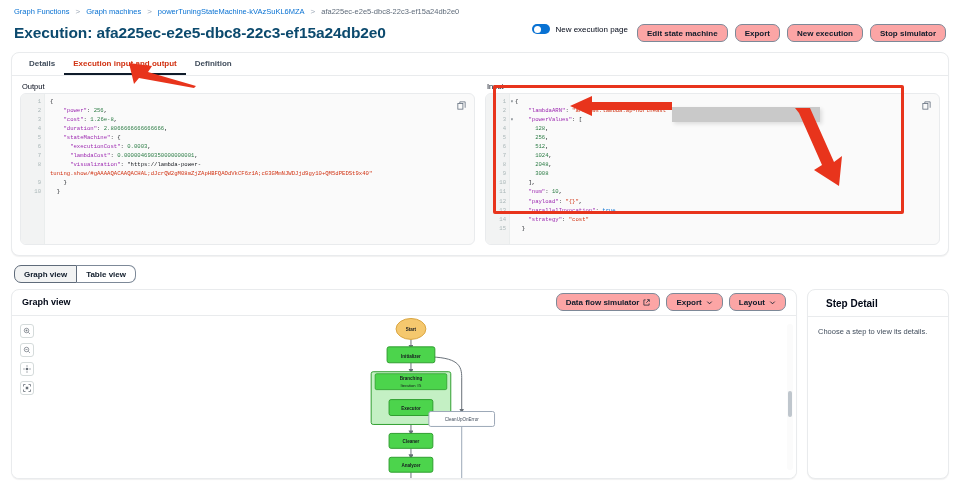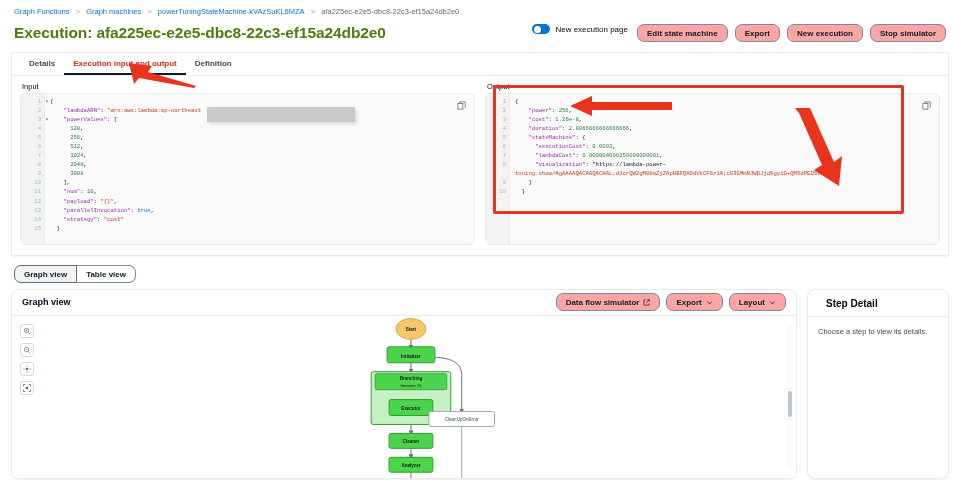--- a/index.html
+++ b/index.html
@@ -24,21 +24,21 @@
   .breadcrumb .crumb.current { color: #5f6b7a; cursor: default; }
   .breadcrumb .sep { color: #9ba7b6; margin: 0 6px; font-size: 8px; }
 
   
   .page-head {
     display: flex; align-items: center; justify-content: space-between;
     padding: 0 14px 0 14px;
     height: 30px;
   }
   .page-title {
-    font-size: 15.5px; font-weight: bold; color: #4d7c0f;
+    font-size: 15.5px; font-weight: bold; color: #0c4a6e;
     letter-spacing: -0.1px; white-space: nowrap;
   }
   .head-actions { display: flex; align-items: flex-start; gap: 7px; }
   .toggle-wrap { display: flex; align-items: center; gap: 5px; margin-right: 2px; }
   .toggle {
     width: 18px; height: 10px; border-radius: 5px; background: #0972d3;
     position: relative; flex: 0 0 auto; cursor: pointer;
   }
   .toggle::after {
     content: ""; position: absolute; left: 1.5px; top: 1.5px;
@@ -53,21 +53,21 @@
     display: inline-flex; align-items: center; justify-content: center;
     white-space: nowrap; cursor: pointer;
     font-family: "Liberation Sans", sans-serif;
   }
 
   
   .card {
     margin: 4px 11px 0 11px;
     background: #ffffff;
     border: 1px solid #e9ebed;
-    border-radius: 2px;
+    border-radius: 8px;
     box-shadow: 0 1px 1px rgba(0,7,22,0.06);
   }
 
   
   .tabs {
     display: flex; align-items: flex-end;
     border-bottom: 1px solid #e9ebed;
     padding: 0 8px; height: 23px;
   }
   .tab {
@@ -233,20 +233,44 @@
   </div>
 
   <div class="card">
     <div class="tabs">
       <div class="tab">Details</div>
       <div class="tab active">Execution input and output</div>
       <div class="tab">Definition</div>
     </div>
 
     <div class="io-row">
+
+      <div class="io-col">
+        <div class="io-label">Output</div>
+        <div class="code-box right">
+          <div class="gutter"></div>
+          <div class="copy-btn">
+            <svg width="9" height="9" viewBox="0 0 16 16">
+                <rect x="1.5" y="4.5" width="9" height="10" fill="none" stroke="#5f6b7a" stroke-width="1.4"></rect>
+                <path d="M5 4V1.5h9.5V12" fill="none" stroke="#5f6b7a" stroke-width="1.4"></path>
+              </svg>
+          </div>
+          <pre class="code code-scroll" id="output-code"><span class="ln">1</span><span class="fold"></span>{
+<span class="ln">2</span><span class="fold"></span>    <span class="k">"power"</span>: <span class="n">256</span>,
+<span class="ln">3</span><span class="fold"></span>    <span class="k">"cost"</span>: <span class="n">1.26e-8</span>,
+<span class="ln">4</span><span class="fold"></span>    <span class="k">"duration"</span>: <span class="n">2.8066666666666666</span>,
+<span class="ln">5</span><span class="fold"></span>    <span class="k">"stateMachine"</span>: {
+<span class="ln">6</span><span class="fold"></span>      <span class="k">"executionCost"</span>: <span class="n">0.0003</span>,
+<span class="ln">7</span><span class="fold"></span>      <span class="k">"lambdaCost"</span>: <span class="n">0.000004690350000000001</span>,
+<span class="ln">8</span><span class="fold"></span>      <span class="k">"visualization"</span>: "https://lambda-power-
+<span class="ln"></span><span class="fold"></span><span class="s">tuning.show/#gAAAAQACAAQACHAL;dJcrQW2gM08mZjZApHBFQAOdVkCF6z1A;cG3GMmNJWDJjd9gy10+QM5dPEDSt9x40"</span>
+<span class="ln">9</span><span class="fold"></span>    }
+<span class="ln">10</span><span class="fold"></span>  }</pre>
+        </div>
+      </div>
 
       <div class="io-col">
         <div class="io-label">Input</div>
         <div class="code-box">
           <div class="gutter"></div>
           <div class="copy-btn">
             <svg width="9" height="9" viewBox="0 0 16 16">
                 <rect x="1.5" y="4.5" width="9" height="10" fill="none" stroke="#5f6b7a" stroke-width="1.4"></rect>
                 <path d="M5 4V1.5h9.5V12" fill="none" stroke="#5f6b7a" stroke-width="1.4"></path>
               </svg>
@@ -262,44 +286,20 @@
 <span class="ln">9</span><span class="fold"></span>      <span class="n">3008</span>
 <span class="ln">10</span><span class="fold"></span>    ],
 <span class="ln">11</span><span class="fold"></span>    <span class="k">"num"</span>: <span class="n">10</span>,
 <span class="ln">12</span><span class="fold"></span>    <span class="k">"payload"</span>: <span class="s">"{}"</span>,
 <span class="ln">13</span><span class="fold"></span>    <span class="k">"parallelInvocation"</span>: <span class="b">true</span>,
 <span class="ln">14</span><span class="fold"></span>    <span class="k">"strategy"</span>: <span class="s">"cost"</span>
 <span class="ln">15</span><span class="fold"></span>  }</pre>
           <div class="redaction"></div>
         </div>
       </div>
-
-      <div class="io-col">
-        <div class="io-label">Output</div>
-        <div class="code-box right">
-          <div class="gutter"></div>
-          <div class="copy-btn">
-            <svg width="9" height="9" viewBox="0 0 16 16">
-                <rect x="1.5" y="4.5" width="9" height="10" fill="none" stroke="#5f6b7a" stroke-width="1.4"></rect>
-                <path d="M5 4V1.5h9.5V12" fill="none" stroke="#5f6b7a" stroke-width="1.4"></path>
-              </svg>
-          </div>
-          <pre class="code code-scroll" id="output-code"><span class="ln">1</span><span class="fold"></span>{
-<span class="ln">2</span><span class="fold"></span>    <span class="k">"power"</span>: <span class="n">256</span>,
-<span class="ln">3</span><span class="fold"></span>    <span class="k">"cost"</span>: <span class="n">1.26e-8</span>,
-<span class="ln">4</span><span class="fold"></span>    <span class="k">"duration"</span>: <span class="n">2.8066666666666666</span>,
-<span class="ln">5</span><span class="fold"></span>    <span class="k">"stateMachine"</span>: {
-<span class="ln">6</span><span class="fold"></span>      <span class="k">"executionCost"</span>: <span class="n">0.0003</span>,
-<span class="ln">7</span><span class="fold"></span>      <span class="k">"lambdaCost"</span>: <span class="n">0.000004690350000000001</span>,
-<span class="ln">8</span><span class="fold"></span>      <span class="k">"visualization"</span>: "https://lambda-power-
-<span class="ln"></span><span class="fold"></span><span class="s">tuning.show/#gAAAAQACAAQACHAL;dJcrQW2gM08mZjZApHBFQAOdVkCF6z1A;cG3GMmNJWDJjd9gy10+QM5dPEDSt9x40"</span>
-<span class="ln">9</span><span class="fold"></span>    }
-<span class="ln">10</span><span class="fold"></span>  }</pre>
-        </div>
-      </div>
     </div>
   </div>
 
   <div class="view-switch">
     <div class="seg">Graph view</div>
     <div class="seg">Table view</div>
   </div>
 
   <div class="graph-row">
 

